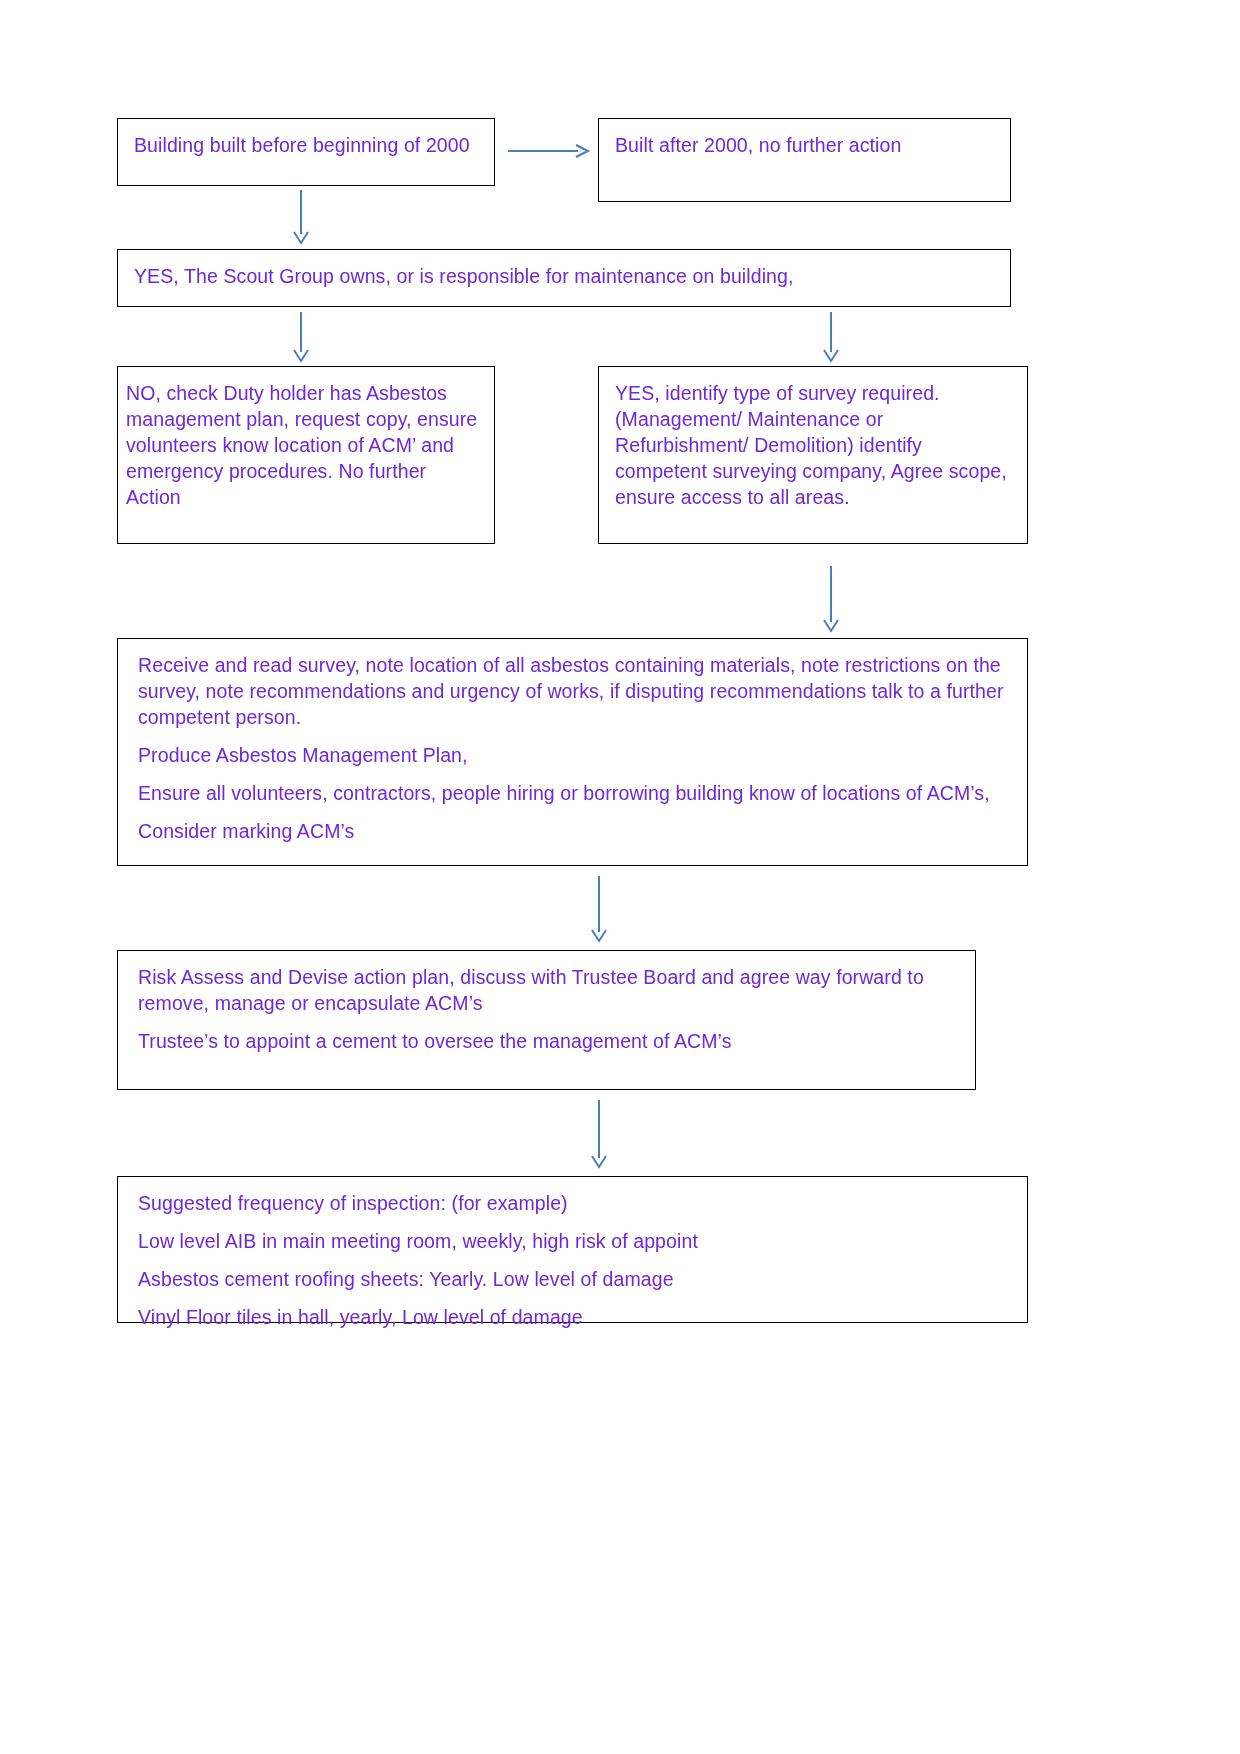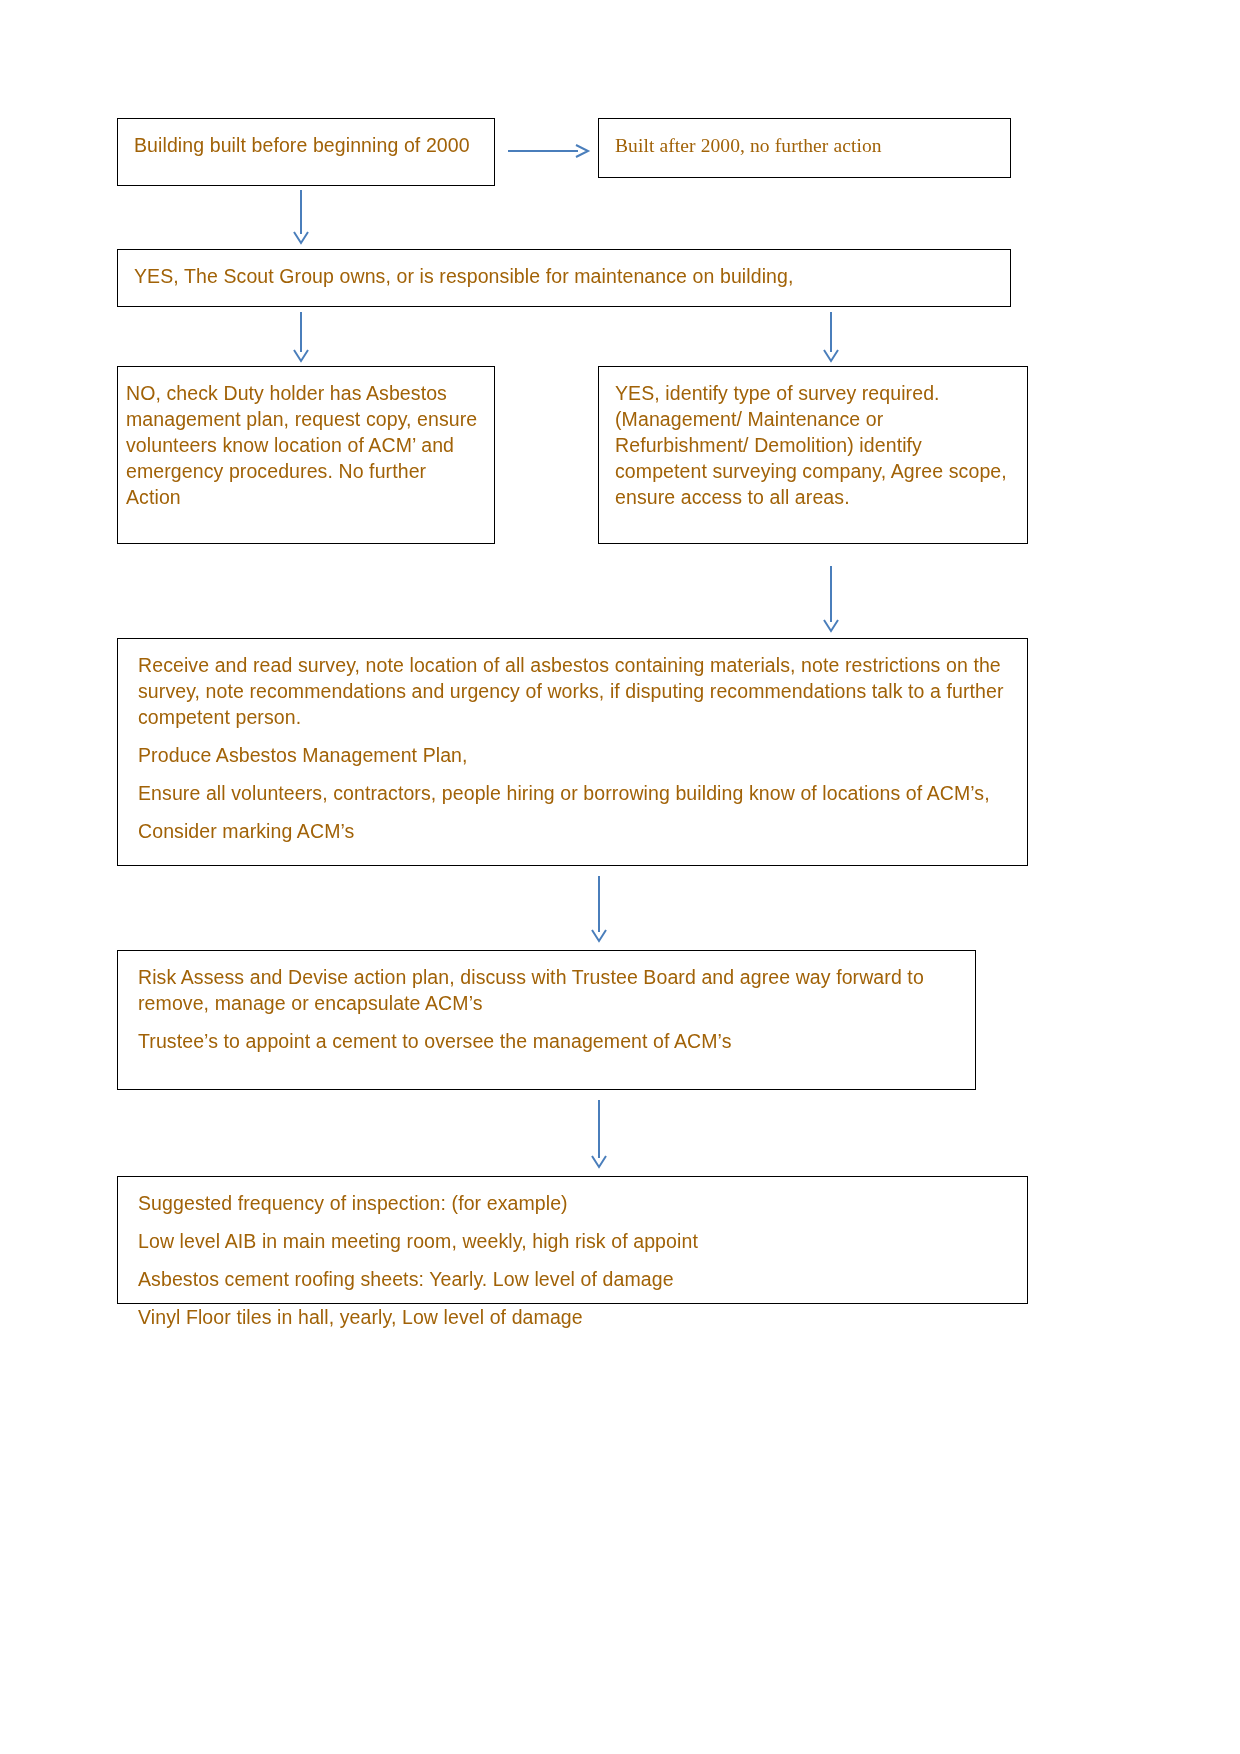--- a/index.html
+++ b/index.html
@@ -21,42 +21,42 @@
     width: 1240px;
     height: 1754px;
   }
   .node {
     position: absolute;
     box-sizing: border-box;
     border: 1.5px solid #000000;
     background: #ffffff;
     font-size: 19.5px;
     line-height: 1.33;
-    color: #a16207;
+    color: #6d28d9;
     padding: 14px 14px 10px 16px;
     letter-spacing: 0.1px;
   }
   .node p {
     margin: 0 0 12px 4px;
   }
   .node p:last-child {
     margin-bottom: 0;
   }
   .node.tight p {
     margin: 0;
   }
   
   #n-before2000 { left: 117px; top: 118px;  width: 378px; height: 68px; }
-  #n-after2000  { left: 598px; top: 118px;  width: 413px; height: 60px; font-family: Liberation Serif, serif; }
+  #n-after2000  { left: 598px; top: 118px;  width: 413px; height: 84px; }
   #n-owns       { left: 117px; top: 249px;  width: 894px; height: 58px; padding-left: 16px; }
   #n-no-duty    { left: 117px; top: 366px;  width: 378px; height: 178px; padding-left: 8px; }
   #n-yes-survey { left: 598px; top: 366px;  width: 430px; height: 178px; }
   #n-receive    { left: 117px; top: 638px;  width: 911px; height: 228px; }
   #n-riskassess { left: 117px; top: 950px;  width: 859px; height: 140px; }
-  #n-frequency  { left: 117px; top: 1176px; width: 911px; height: 128px; }
+  #n-frequency  { left: 117px; top: 1176px; width: 911px; height: 147px; }
 
   
   .arrow {
     position: absolute;
   }
   .arrow svg { display: block; }
 </style>
 </head>
 <body>
 

